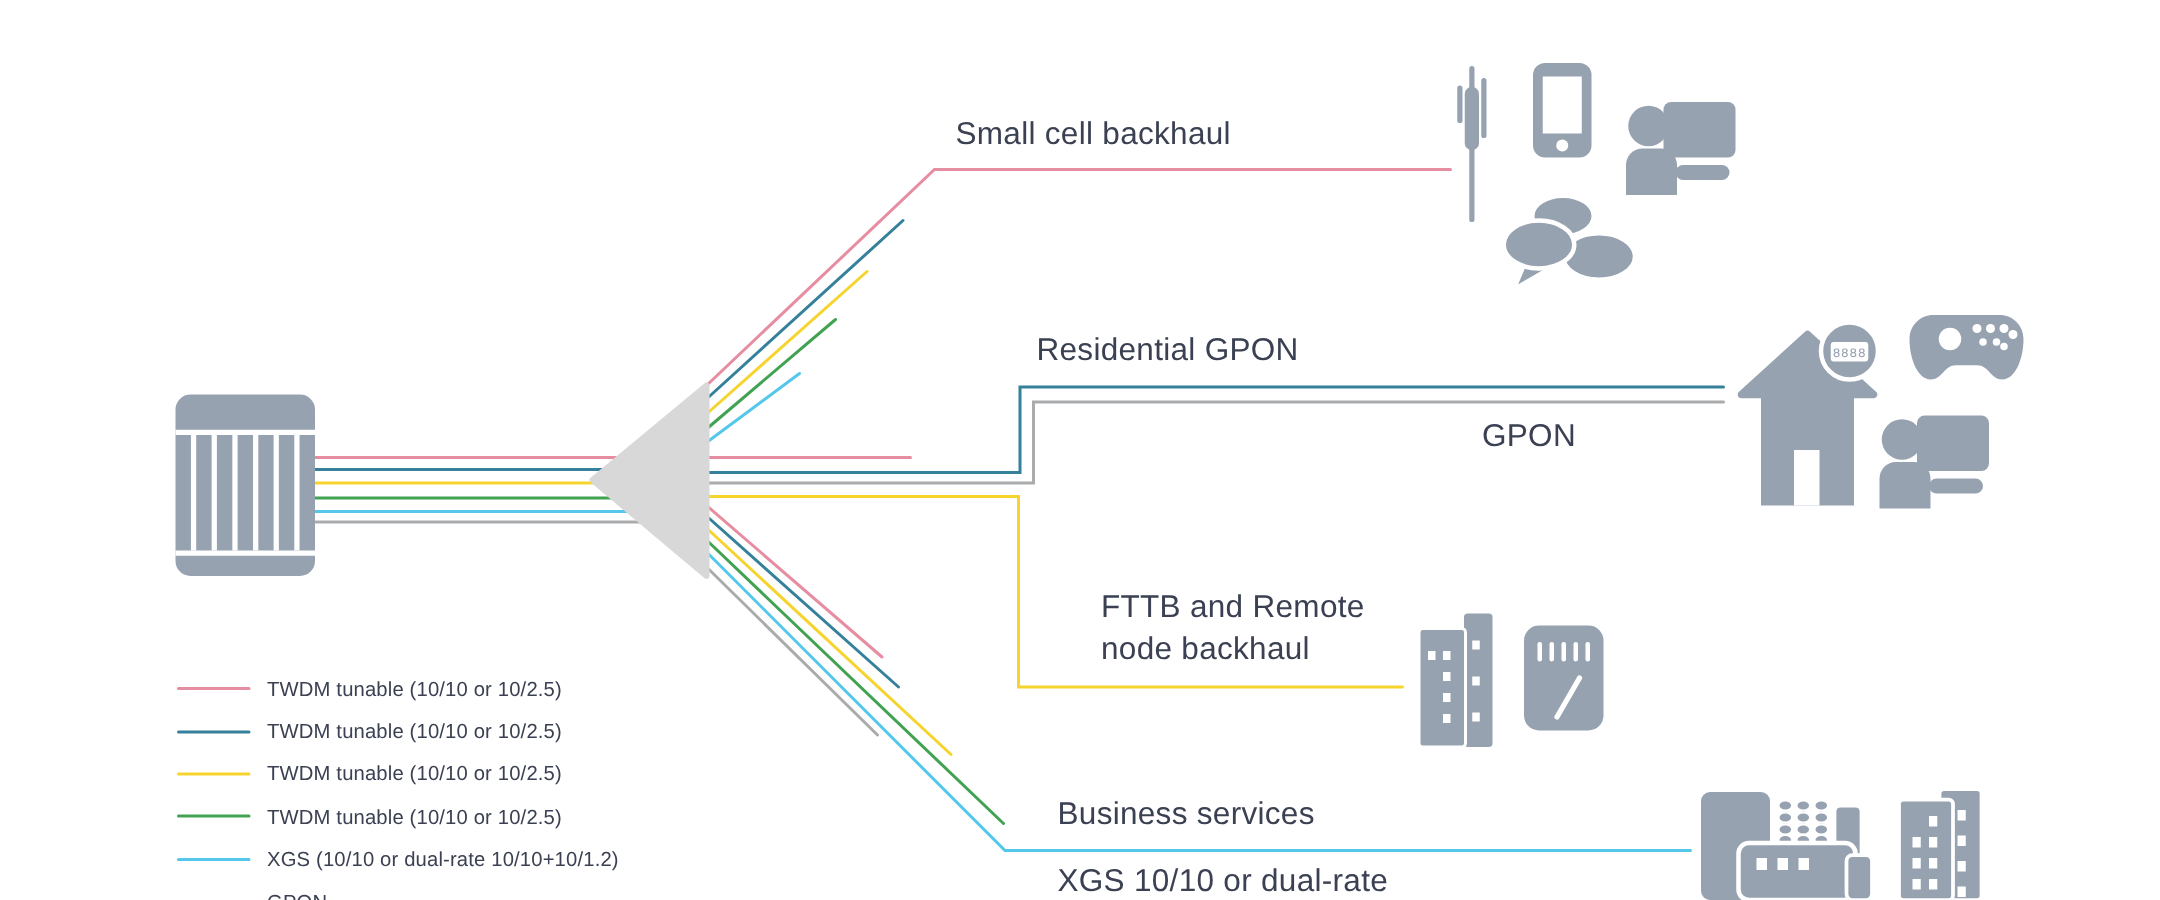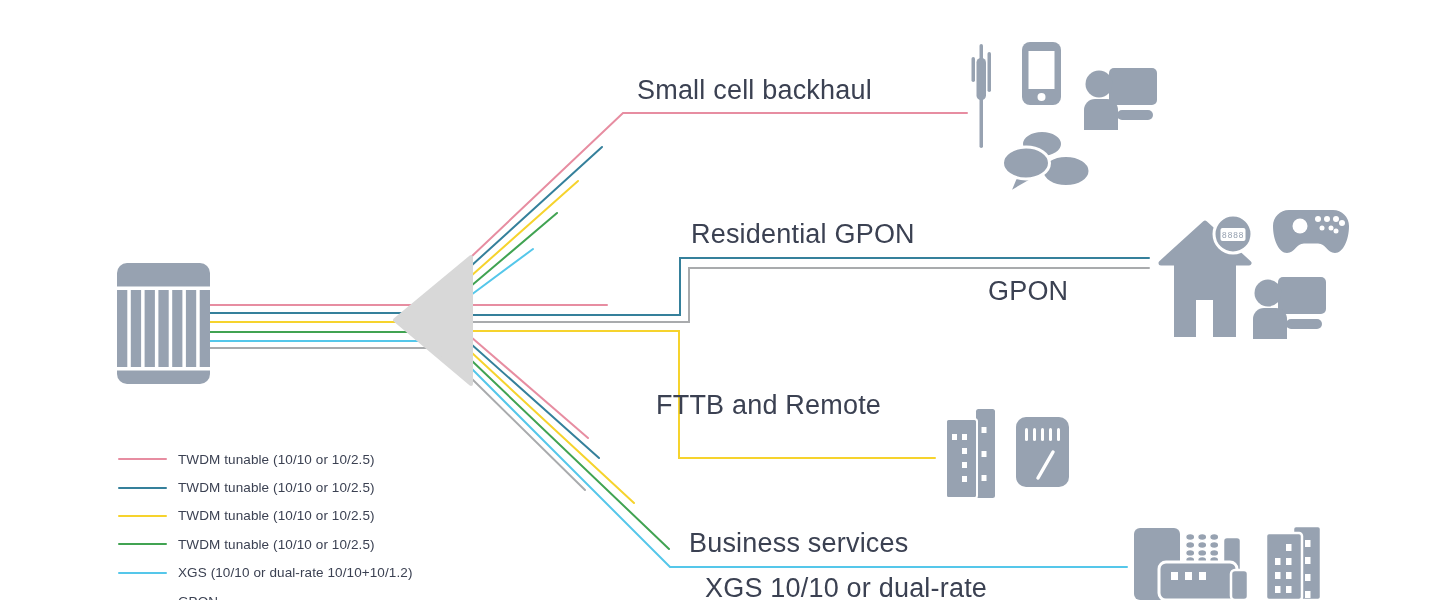--- a/index.html
+++ b/index.html
@@ -1,19 +1,19 @@
 <!DOCTYPE html>
 <html><head>
 <meta charset="utf-8">
 <style>
   html,body{margin:0;padding:0;background:#fff;}
   .stage{position:relative;width:1440px;height:600px;background:#ffffff;overflow:hidden;
          font-family:"Liberation Sans",sans-serif;}
   .stage svg{position:absolute;left:0;top:0;}
-  .lab{position:absolute;font-size:27px;line-height:28px;color:#3b4152;letter-spacing:.2px;white-space:nowrap;}
+  .lab{position:absolute;font-size:21px;line-height:28px;color:#3b4152;letter-spacing:.2px;white-space:nowrap;}
   .legend{position:absolute;left:118px;top:420px;margin-top:25px;}
   .legend-row{display:flex;align-items:center;height:28.4px;}
   .legend-swatch{display:inline-block;width:49px;height:2px;border-radius:1px;margin-right:11px;flex:none;}
   .legend-label{font-size:13.5px;color:#3b4152;letter-spacing:.1px;white-space:nowrap;}
   polyline{fill:none;stroke-width:2;stroke-linecap:round;}
 </style>
 </head>
 <body>
 
 <div class="stage">
@@ -190,24 +190,25 @@
       <rect x="1275" y="558" width="5.5" height="7"></rect>
       <rect x="1275" y="572" width="5.5" height="7"></rect>
       <rect x="1275" y="586" width="5.5" height="7"></rect>
     </g>
   </g>
 </svg>
 
 <div class="lab" style="left:637px;top:76px">Small cell backhaul</div>
 <div class="lab" style="left:691px;top:220px">Residential GPON</div>
 <div class="lab" style="left:988px;top:277px">GPON</div>
-<div class="lab" style="left:656px;top:391px">
+<div class="lab" style="left:734px;top:391px">
   <span style="display:block">FTTB and Remote</span>
+  <span style="display:block">node backhaul</span>
 </div>
-<div class="lab" style="left:689px;top:529px">Business services</div>
+<div class="lab" style="left:705px;top:529px">Business services</div>
 <div class="lab" style="left:705px;top:574px">XGS 10/10 or dual-rate</div>
 
 <div class="legend">
   <div class="legend-row">
     <span class="legend-swatch" style="background: rgb(231, 141, 161);"></span>
     <span class="legend-label">TWDM tunable (10/10 or 10/2.5)</span>
   </div>
   <div class="legend-row">
     <span class="legend-swatch" style="background: rgb(53, 128, 155);"></span>
     <span class="legend-label">TWDM tunable (10/10 or 10/2.5)</span>

